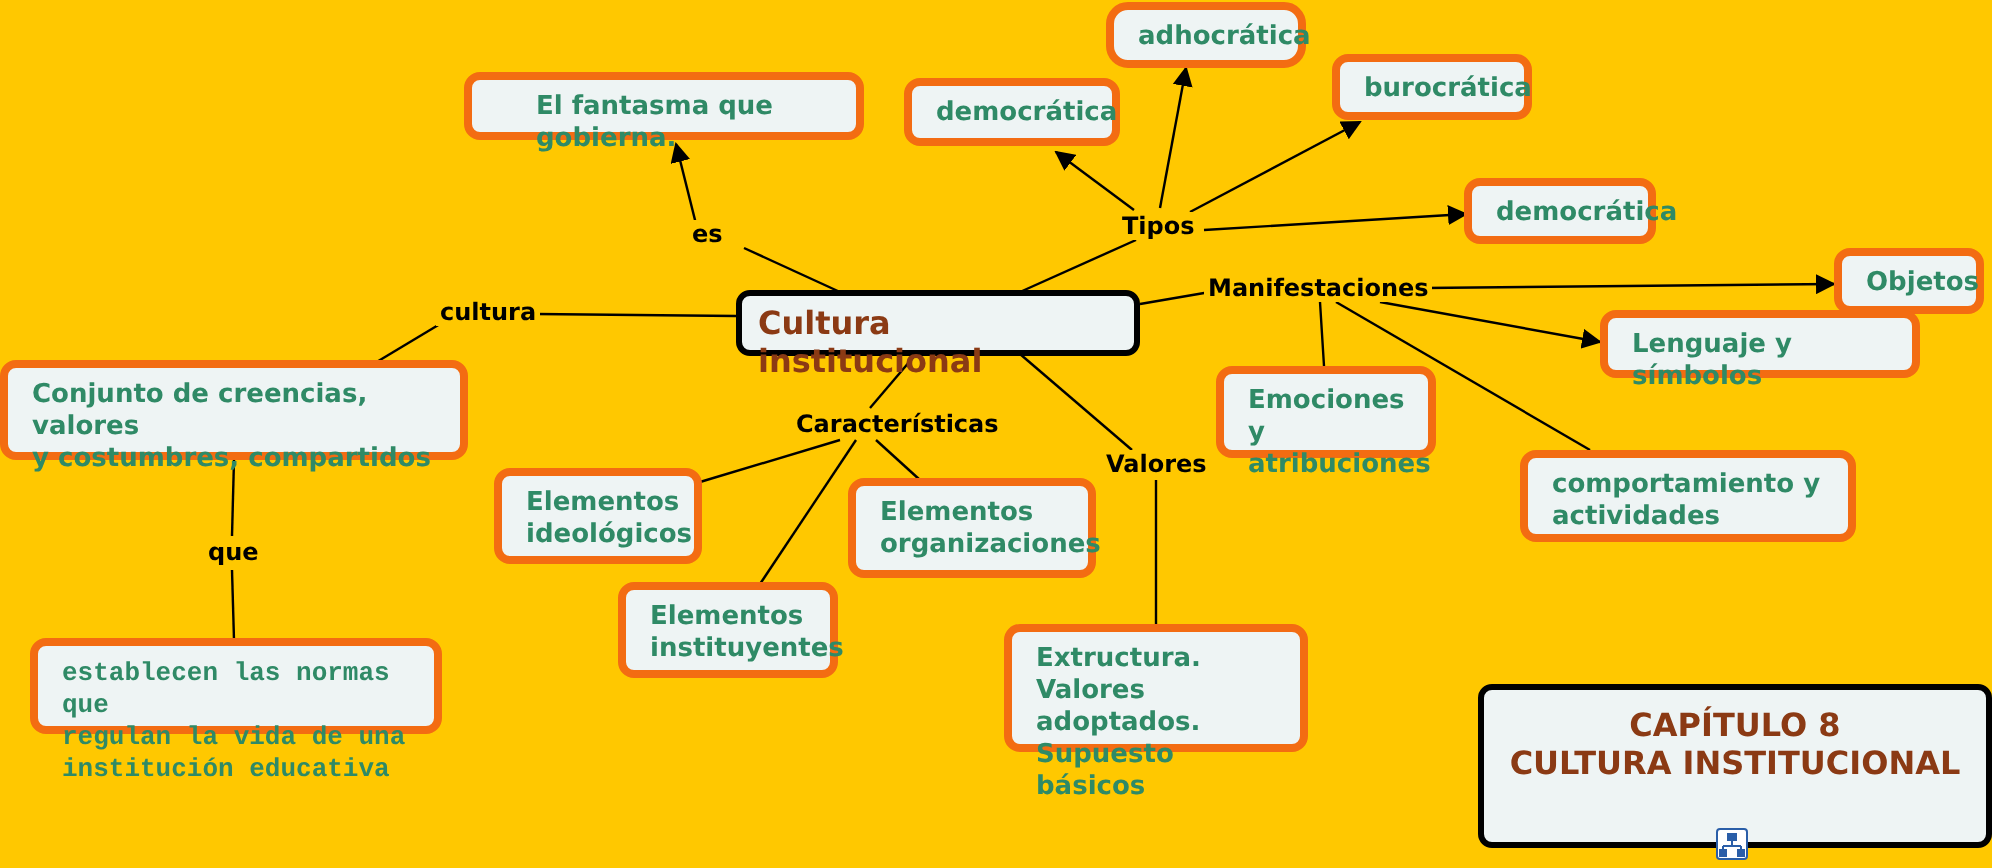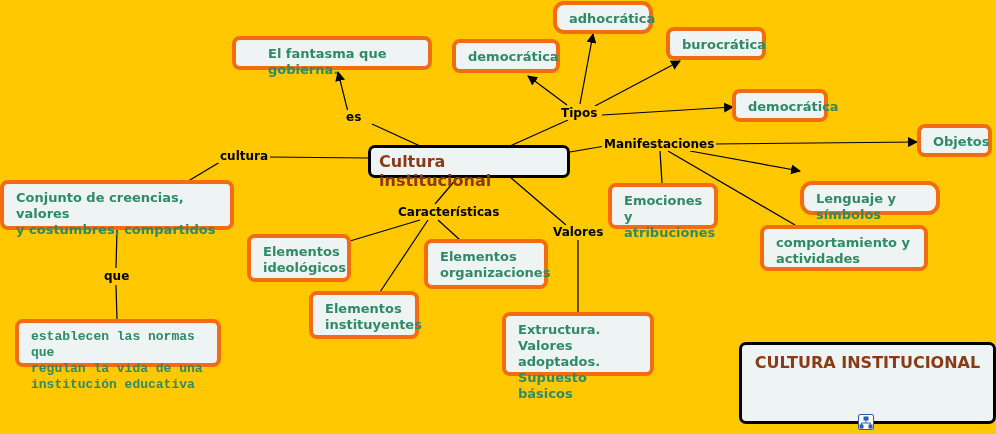--- a/index.html
+++ b/index.html
@@ -55,41 +55,42 @@
 <div class="link" style="left:396px;top:205px;">Características</div>
 <div class="link" style="left:551px;top:225px;">Valores</div>
 <div class="link" style="left:102px;top:269px;">que</div>
 
 <div class="node" style="left:232px;top:36px;width:200px;height:34px;padding-left:32px;">El fantasma que gobierna.</div>
 <div class="node" style="left:452px;top:39px;width:108px;height:34px;">democrática</div>
 <div class="node" style="left:553px;top:1px;width:100px;height:33px;border-radius:11px;">adhocrática</div>
 <div class="node" style="left:666px;top:27px;width:100px;height:33px;">burocrática</div>
 <div class="node" style="left:732px;top:89px;width:96px;height:33px;">democrática</div>
 <div class="node" style="left:917px;top:124px;width:75px;height:33px;">Objetos</div>
-<div class="node" style="left:800px;top:181px;width:140px;height:34px;border-radius:12px;">Lenguaje y símbolos</div>
+<div class="node" style="left:800px;top:155px;width:160px;height:34px;">Lenguaje y símbolos</div>
 <div class="node" style="left:608px;top:183px;width:110px;height:46px;">Emociones y
 atribuciones</div>
 <div class="node" style="left:760px;top:225px;width:168px;height:46px;">comportamiento y
 actividades</div>
 <div class="node" style="left:0px;top:180px;width:234px;height:50px;">Conjunto de creencias, valores
 y costumbres, compartidos</div>
 <div class="node" style="left:15px;top:319px;width:206px;height:48px;font-family:Liberation Mono, monospace;">establecen las normas que
 regulan  la vida de una
 institución educativa</div>
 <div class="node" style="left:247px;top:234px;width:104px;height:48px;">Elementos
 ideológicos</div>
 <div class="node" style="left:309px;top:291px;width:110px;height:48px;">Elementos
 instituyentes</div>
 <div class="node" style="left:424px;top:239px;width:124px;height:50px;">Elementos
 organizaciones</div>
 <div class="node" style="left:502px;top:312px;width:152px;height:64px;">Extructura.
 Valores adoptados.
 Supuesto básicos</div>
 
 <div class="title" style="left:739px;top:342px;width:257px;height:82px;">
+  <div>CAPÍTULO 8</div>
   <div>CULTURA INSTITUCIONAL</div>
 </div>
 <div class="map-icon" style="left:858px;top:414px;">
   <svg width="14" height="14" viewBox="0 0 14 14">
       <g stroke="#2a5ea8" stroke-width="1" fill="#2a5ea8">
         <rect x="5" y="1" width="4" height="3"></rect>
         <rect x="1" y="9" width="3" height="3"></rect>
         <rect x="10" y="9" width="3" height="3"></rect>
         <line x1="7" y1="4" x2="7" y2="7"></line>
         <line x1="2.5" y1="7" x2="11.5" y2="7"></line>

